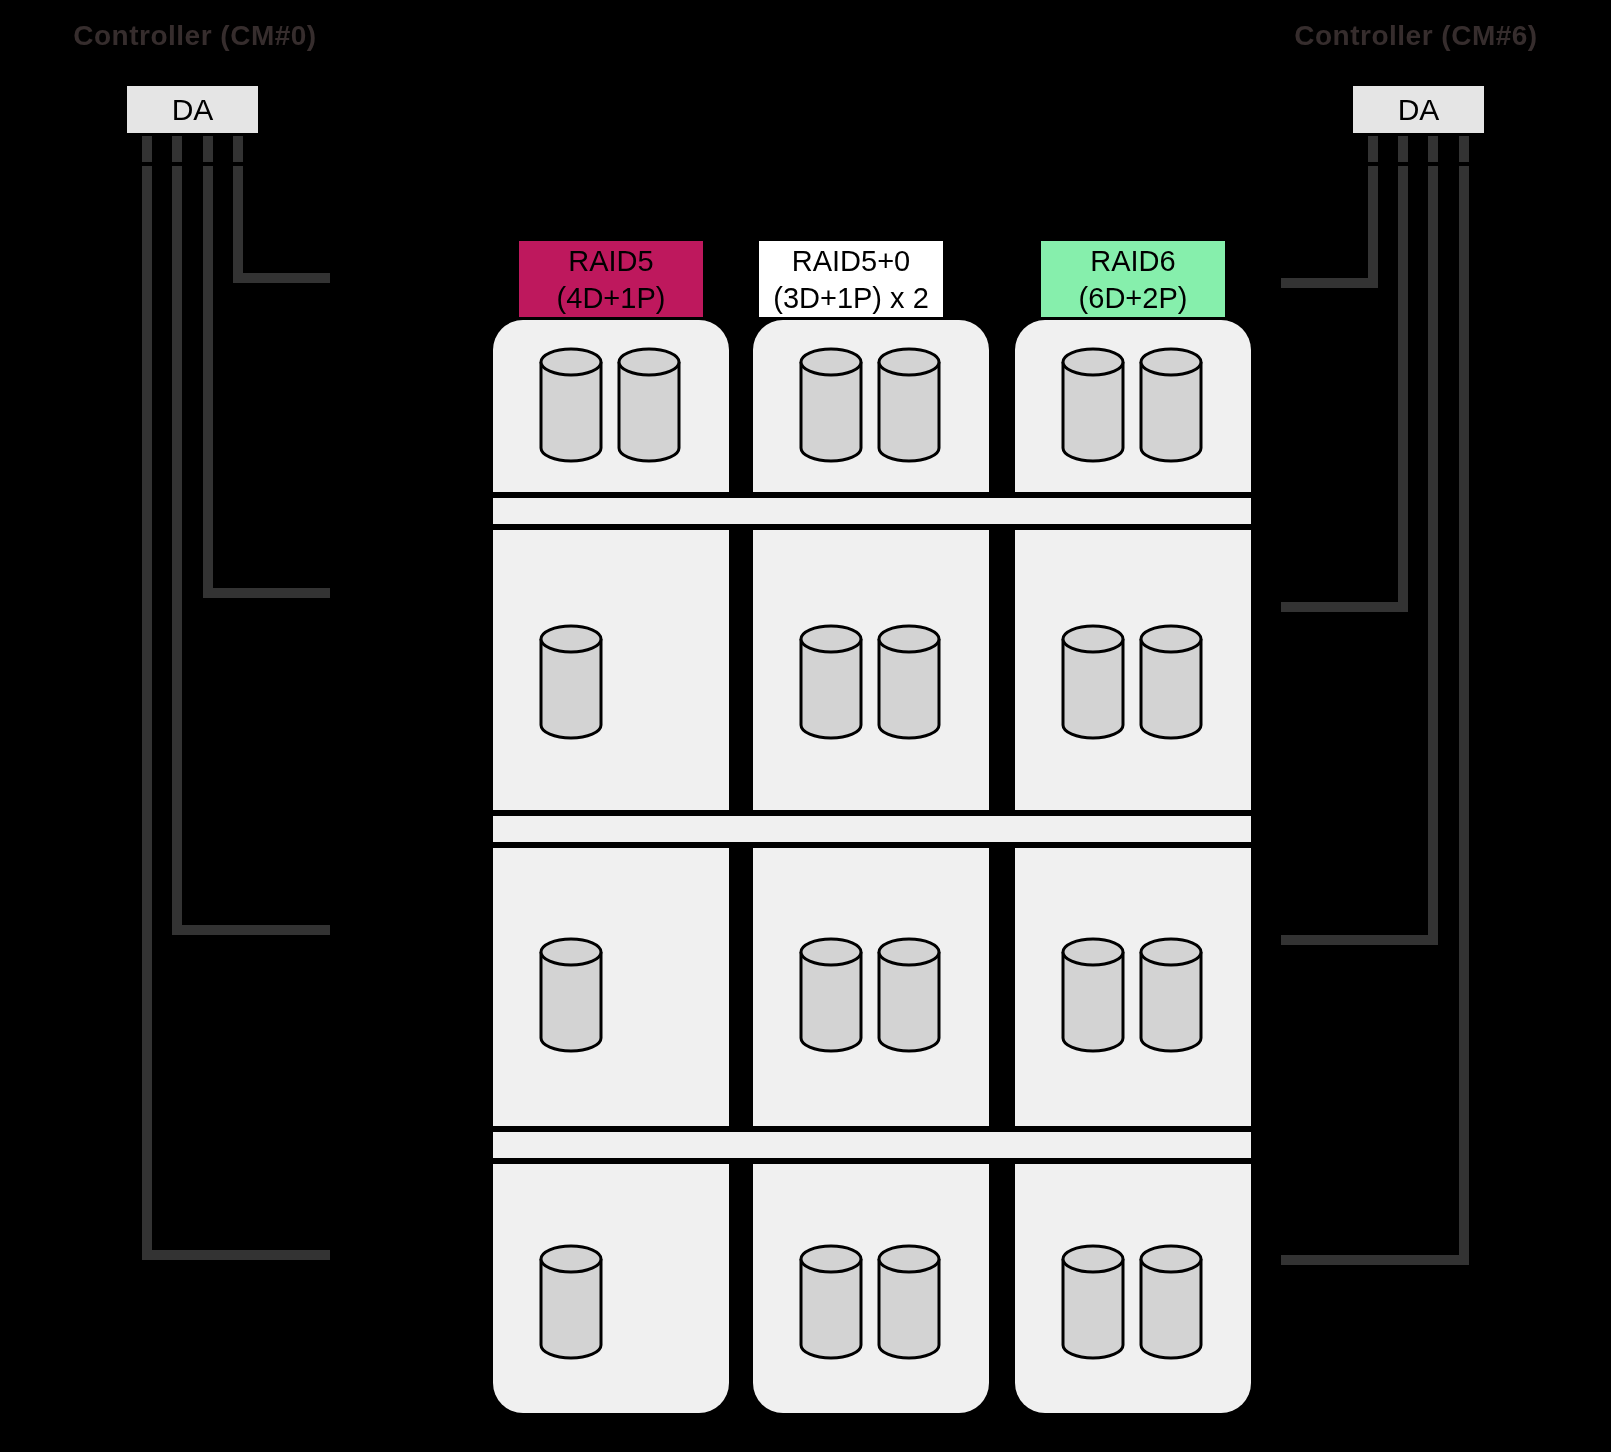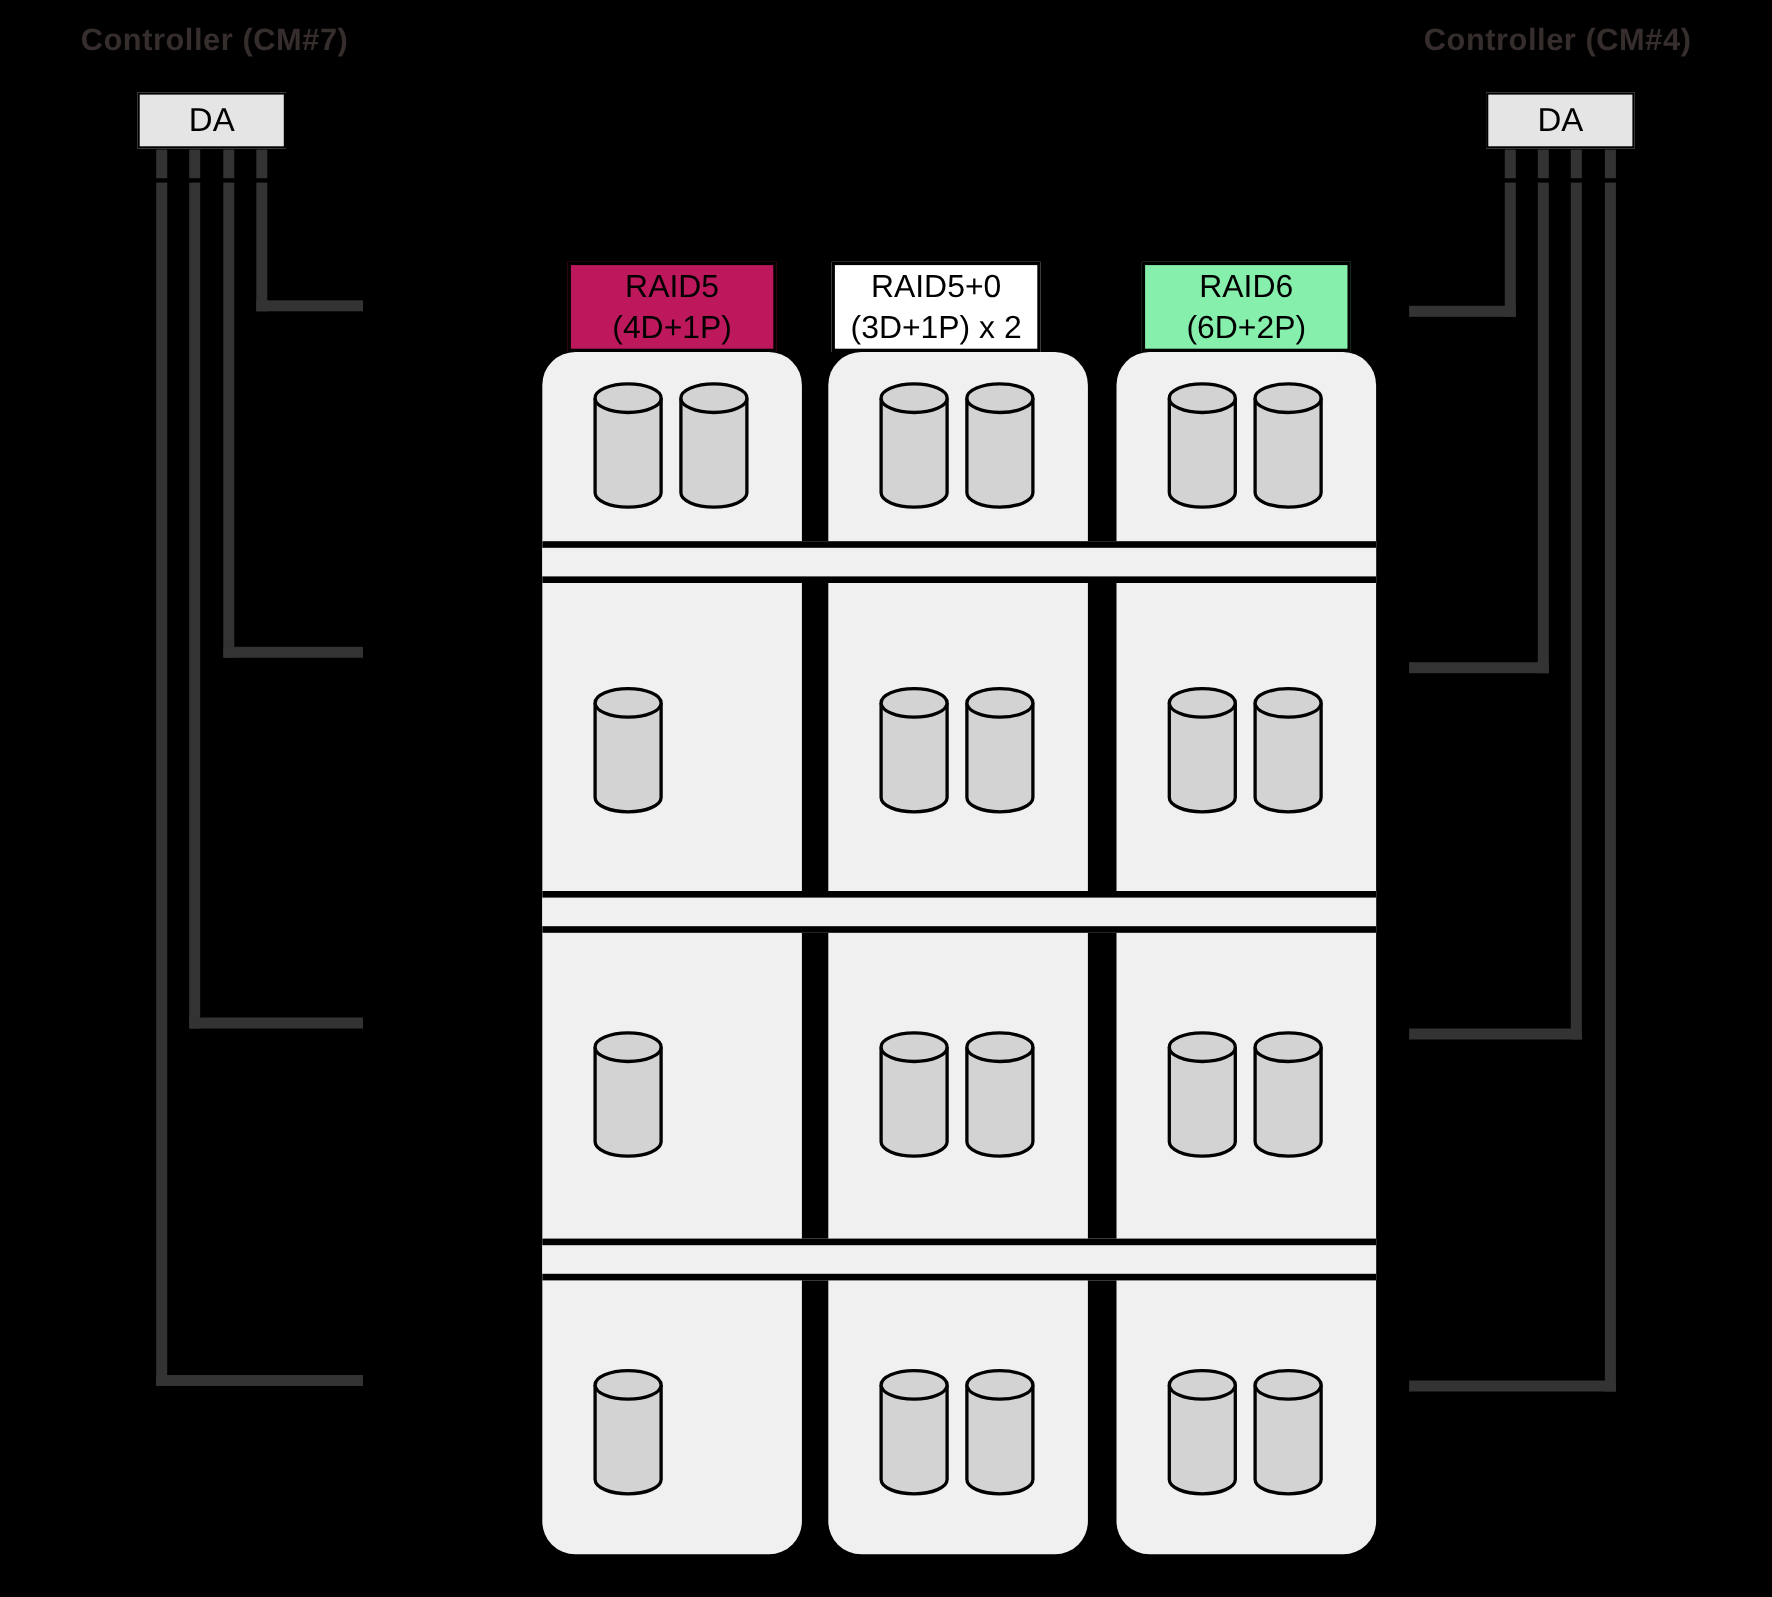--- a/index.html
+++ b/index.html
@@ -30,22 +30,22 @@
     position:absolute;top:238px;width:190px;height:82px;background:#fff;
     border:3px solid #000;box-sizing:border-box;text-align:center;
     font-size:29px;line-height:37px;color:#000;padding-top:2px;
   }
 </style>
 </head>
 <body>
 
 <div id="stage">
 
-  <div class="ctrl-label" style="left:60px;">Controller (CM#7)</div>
-  <div class="ctrl-label" style="left:1281px;">Controller (CM#4)</div>
+  <div class="ctrl-label" style="left:60px;">Controller (CM#0)</div>
+  <div class="ctrl-label" style="left:1281px;">Controller (CM#6)</div>
 
   <div class="da-box" style="left:125px;">
     <span>DA</span>
   </div>
   <div class="da-box" style="left:1351px;">
     <span>DA</span>
   </div>
 
   <div class="cable" style="left:142px;top:136px;width:10px;height:26px;"></div>
   <div class="cable" style="left:172px;top:136px;width:10px;height:26px;"></div>

